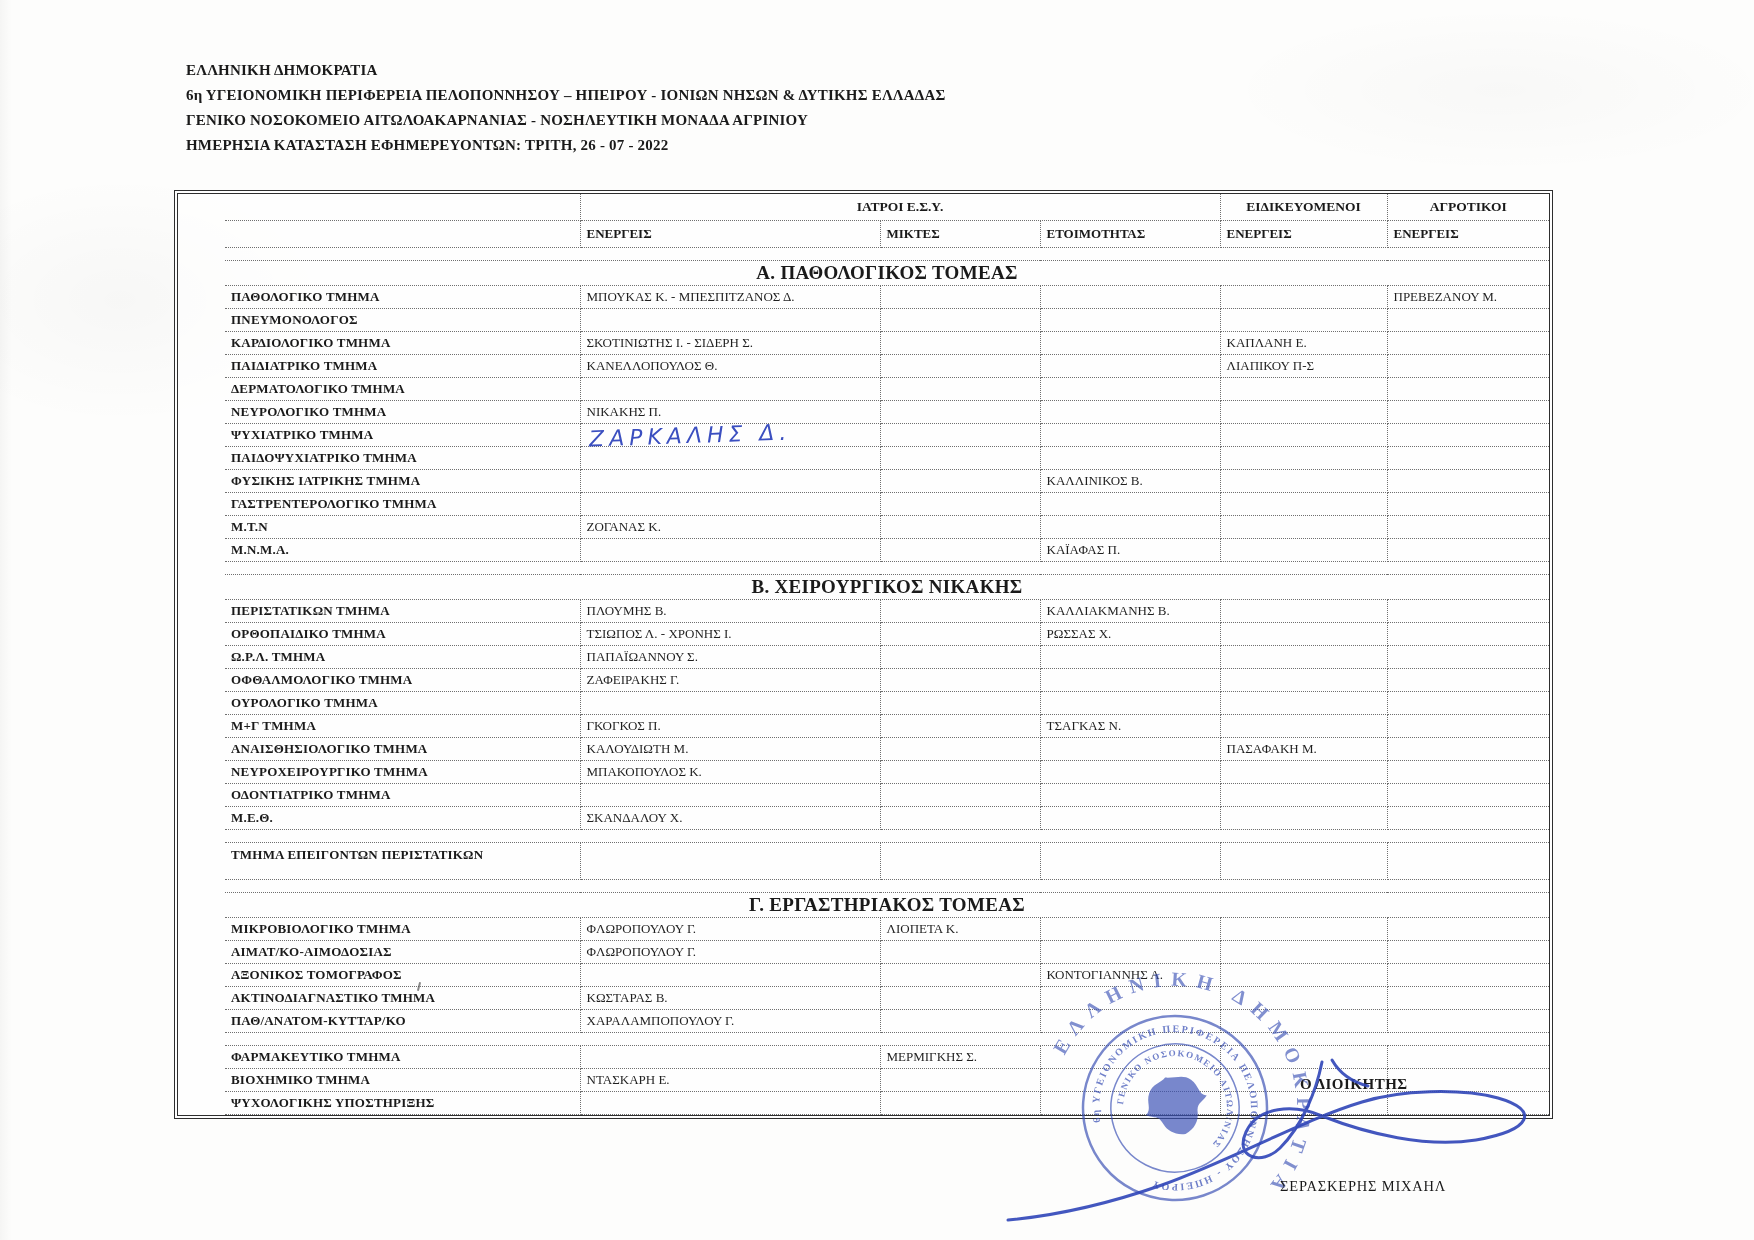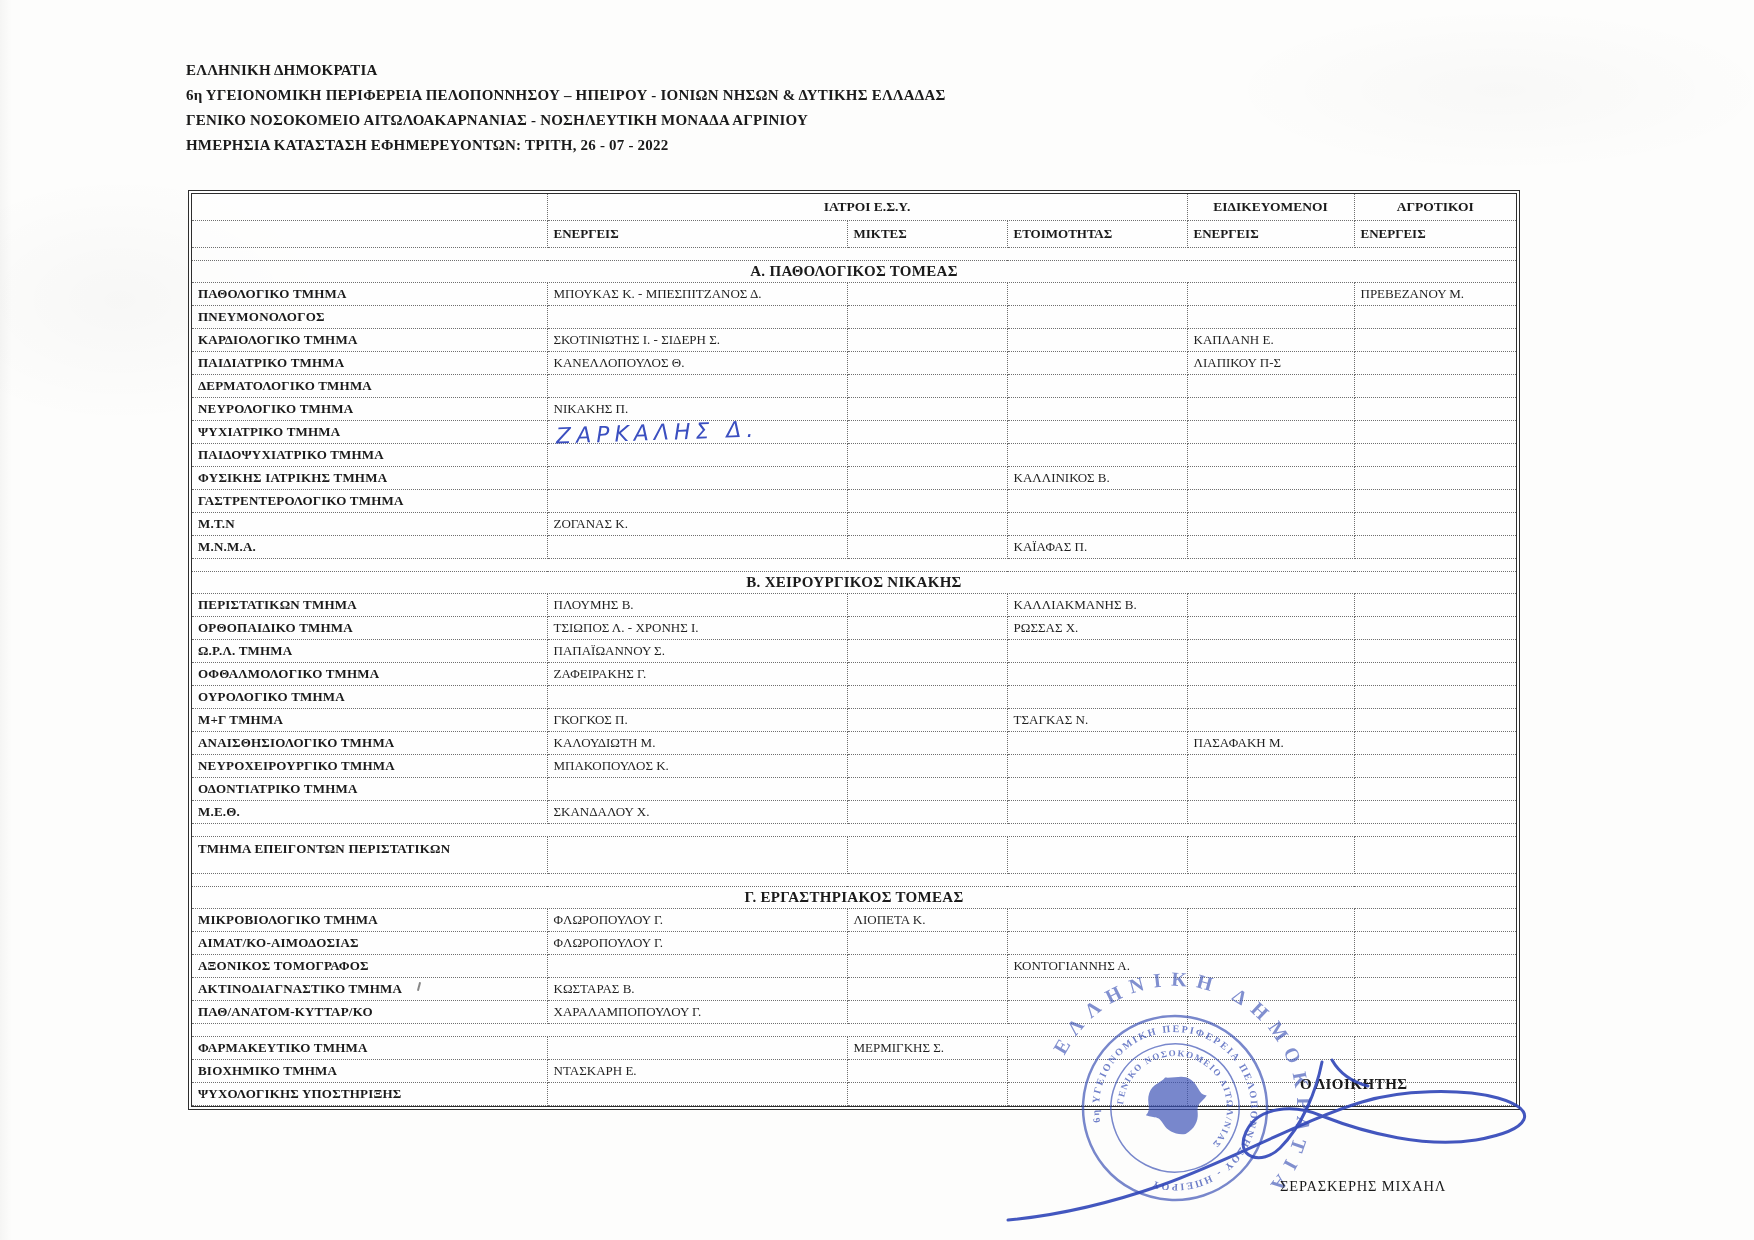--- a/index.html
+++ b/index.html
@@ -15,35 +15,35 @@
       radial-gradient(ellipse 300px 180px at 120px 300px, rgba(0,0,0,.025), rgba(0,0,0,0) 70%),
       radial-gradient(ellipse 400px 120px at 1500px 90px, rgba(0,0,0,.02), rgba(0,0,0,0) 70%),
       linear-gradient(90deg, rgba(0,0,0,.03) 0, rgba(0,0,0,0) 12px),
       #fdfdfc;
   }
   
   .doc-header{position:absolute;left:186px;top:58px;line-height:25px;}
   .doc-header .hline{font-weight:bold;font-size:15px;letter-spacing:.2px;white-space:nowrap;}
   
   .table-wrap{
-    position:absolute;left:188px;top:190px;width:1324px;
-    border:4px double #2e2e2e;background:rgba(255,255,255,.5);
+    position:absolute;left:174px;top:190px;width:1324px;
+    border:4px double #2e2e2e;background:rgba(255,255,255,.5);padding-left:47px;
   }
   table.roster{border-collapse:collapse;width:100%;table-layout:fixed;}
   table.roster td{
     border-right:1px dotted #6f6f6f;
     border-bottom:1px dotted #6f6f6f;
     padding:1px 6px;vertical-align:middle;
     font-size:13px;overflow:visible;white-space:nowrap;
   }
   table.roster td:last-child{border-right:none;}
   tr.group-row td{height:24px;font-weight:bold;text-align:center;font-size:13.5px;}
   tr.sub-row td{height:24px;font-weight:bold;text-align:left;font-size:13px;}
   tr.spacer td{height:10px;border-right:1px dotted #8a8a8a;}
-  tr.section-row td{height:19px;text-align:center;font-weight:bold;font-size:15px;letter-spacing:.3px;}
+  tr.section-row td{height:19px;text-align:center;font-weight:bold;font-size:19px;letter-spacing:.3px;}
   tr.data-row td{height:20px;}
   tr.data-row.tall td{height:31px;vertical-align:top;padding-top:4px;}
   td.dept{font-weight:bold;font-size:13.5px;letter-spacing:.2px;}
   td.name{font-weight:normal;color:#1f1f1f;}
   .handwritten{
     position:absolute;margin-top:-12px;margin-left:2px;
     font-family:"DejaVu Sans", sans-serif;font-style:italic;
     font-size:22px;letter-spacing:5px;transform:rotate(-2deg);
     white-space:nowrap;z-index:3;
   }

